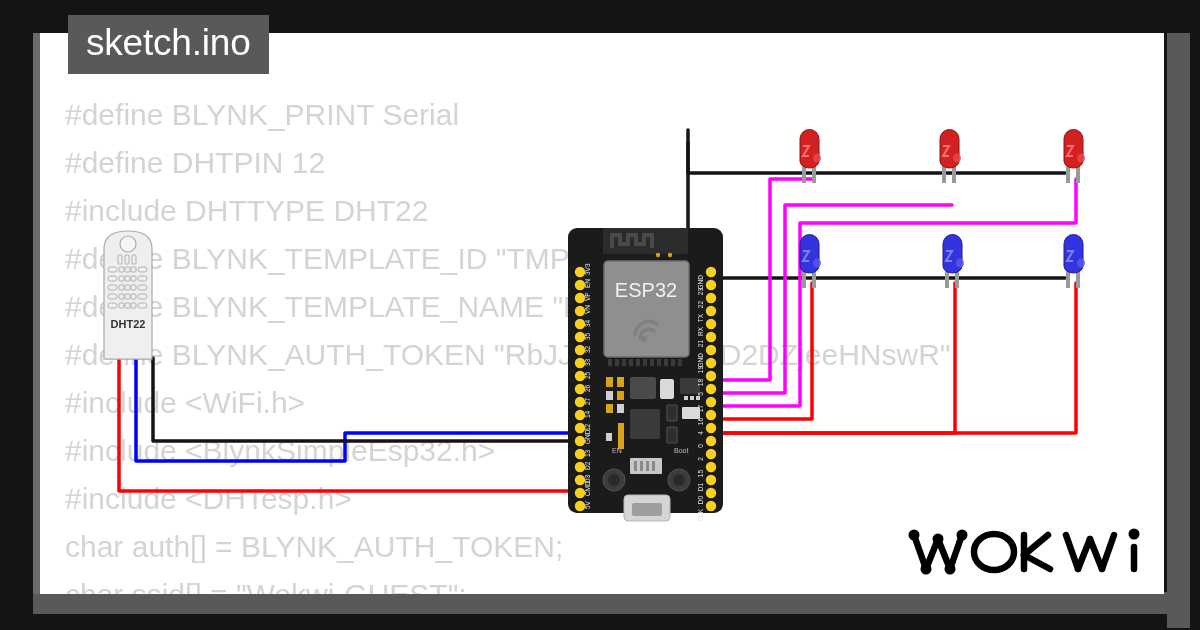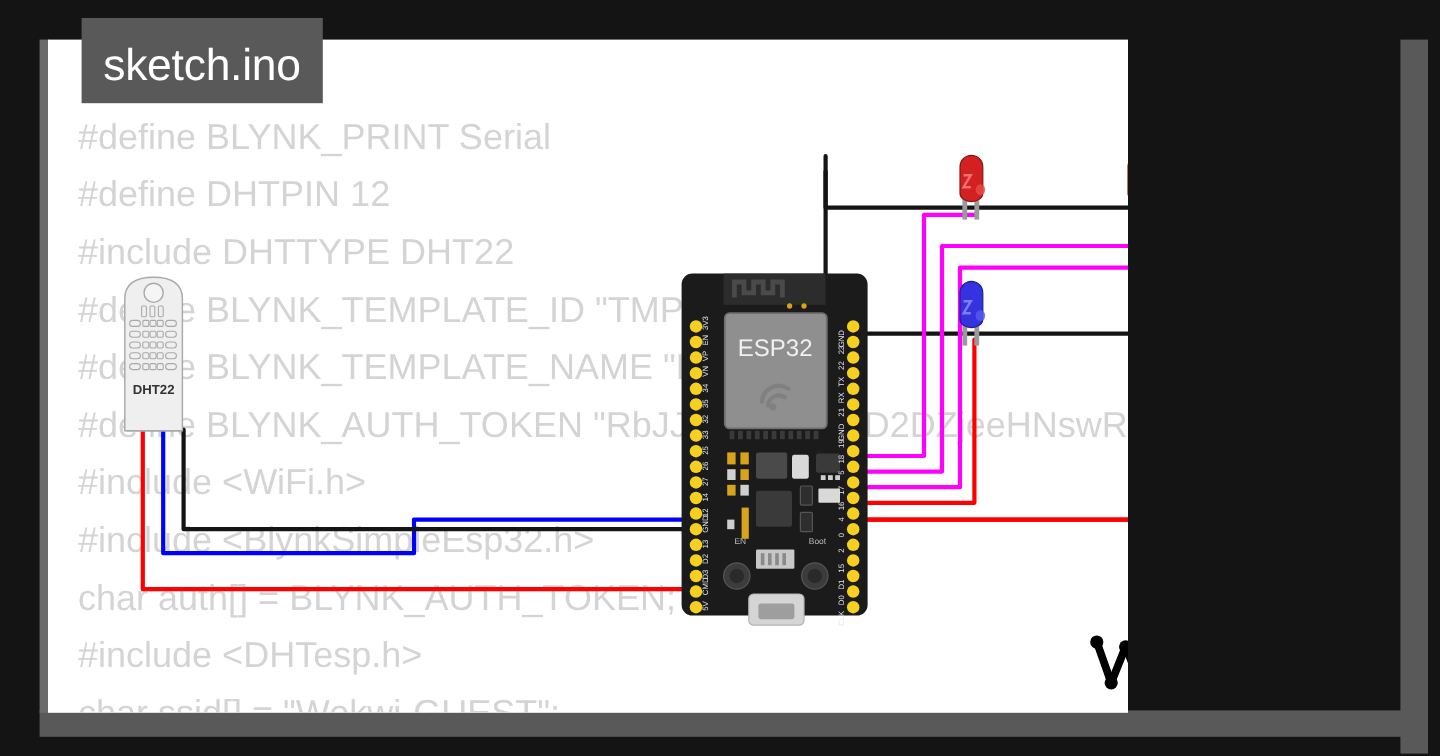--- a/index.html
+++ b/index.html
@@ -13,33 +13,33 @@
   #app{position:absolute;inset:0;}
   .scroll-v{
     position:absolute;left:1167px;top:33px;width:23px;height:595px;
     background:#595959;
   }
   .scroll-h{
     position:absolute;left:33px;top:592px;width:1146px;height:22px;
     background:#595959;
   }
   .canvas{
-    position:absolute;left:40px;top:33px;width:900px;height:561px;
+    position:absolute;left:40px;top:33px;width:1124px;height:561px;
     background:#ffffff;overflow:hidden;
   }
   .left-gutter{
     position:absolute;left:33px;top:33px;width:8px;height:561px;
     background:#6b6b6b;
   }
   
   .title-badge{
     position:absolute;left:68px;top:15px;
     background:#595959;color:#ffffff;
     font-size:37px;line-height:1;
-    padding:21px 18px 13px 18px;
+    padding:9px 18px 13px 18px;
     letter-spacing:-0.2px;
     z-index:40;
     white-space:nowrap;
   }
   
   .code{
     position:absolute;left:25px;top:58px;
     z-index:2;
     color:#d4d4d4;
     font-family:"Liberation Sans",sans-serif;
@@ -67,22 +67,22 @@
 
     <div class="code">
       <div>#define BLYNK_PRINT Serial</div>
       <div>#define DHTPIN  12</div>
       <div>#include DHTTYPE DHT22</div>
       <div>#define BLYNK_TEMPLATE_ID "TMPL6BuGID"</div>
       <div>#define BLYNK_TEMPLATE_NAME "DHT22"</div>
       <div>#define BLYNK_AUTH_TOKEN "RbJJIsQtcwzOaD2DZjeeHNswR"</div>
       <div>#include &lt;WiFi.h&gt;</div>
       <div>#include &lt;BlynkSimpleEsp32.h&gt;</div>
+      <div>#include &lt;DHTesp.h&gt;</div>
       <div>char auth[] = BLYNK_AUTH_TOKEN;</div>
-      <div>#include &lt;DHTesp.h&gt;</div>
       <div>char ssid[] = "Wokwi-GUEST";</div>
     </div>
 
     <svg class="diagram" width="1128" height="561" viewBox="0 0 1128 561">
 
       <g fill="none" stroke-linecap="round" stroke-linejoin="round">
 
         <path d="M 79 325 L 79 458 L 542 458" stroke="#ff0000" stroke-width="3.5"></path>
 
         <path d="M 96 325 L 96 428 L 305 428 L 305 400 L 542 400" stroke="#0000ff" stroke-width="3.5"></path>

